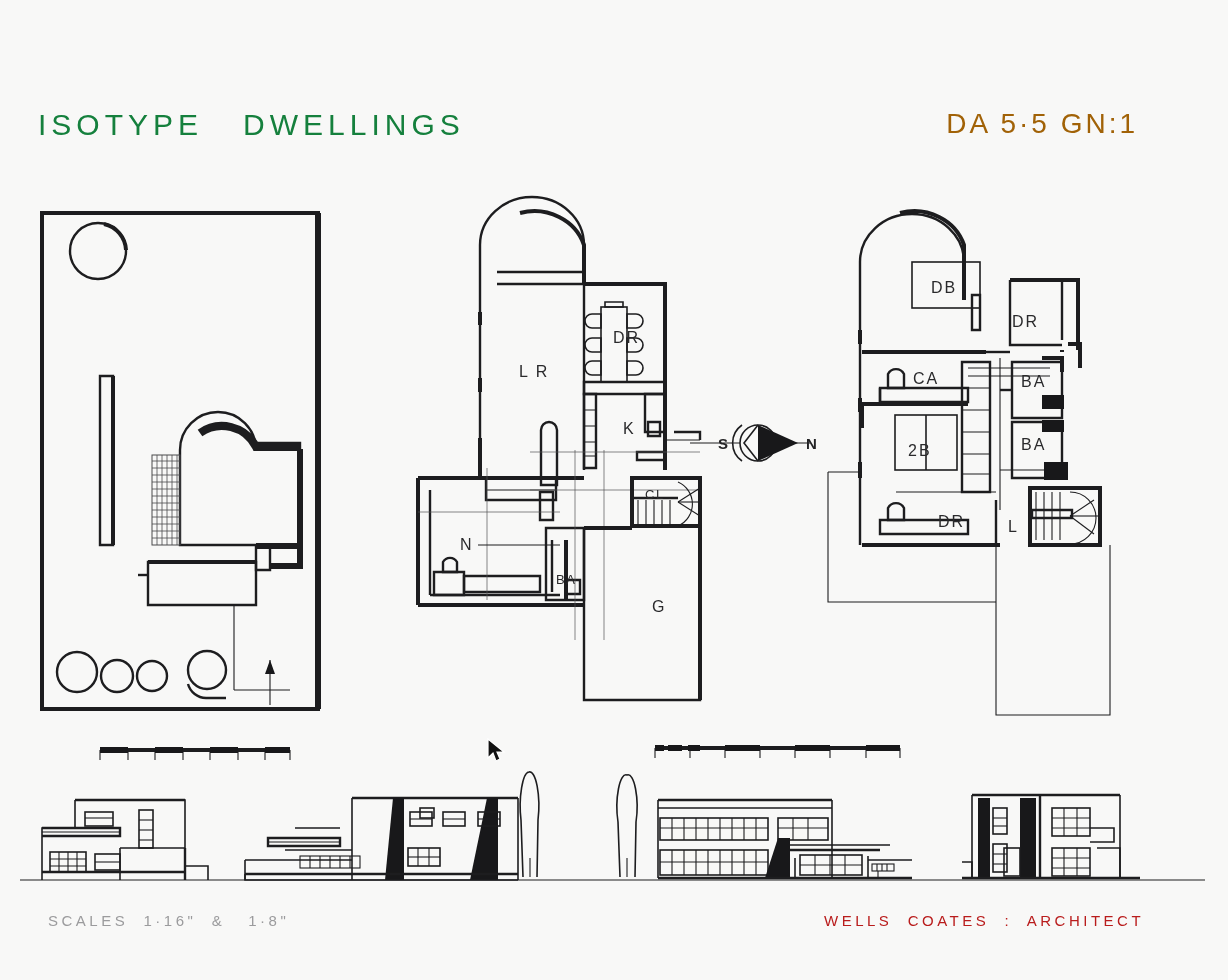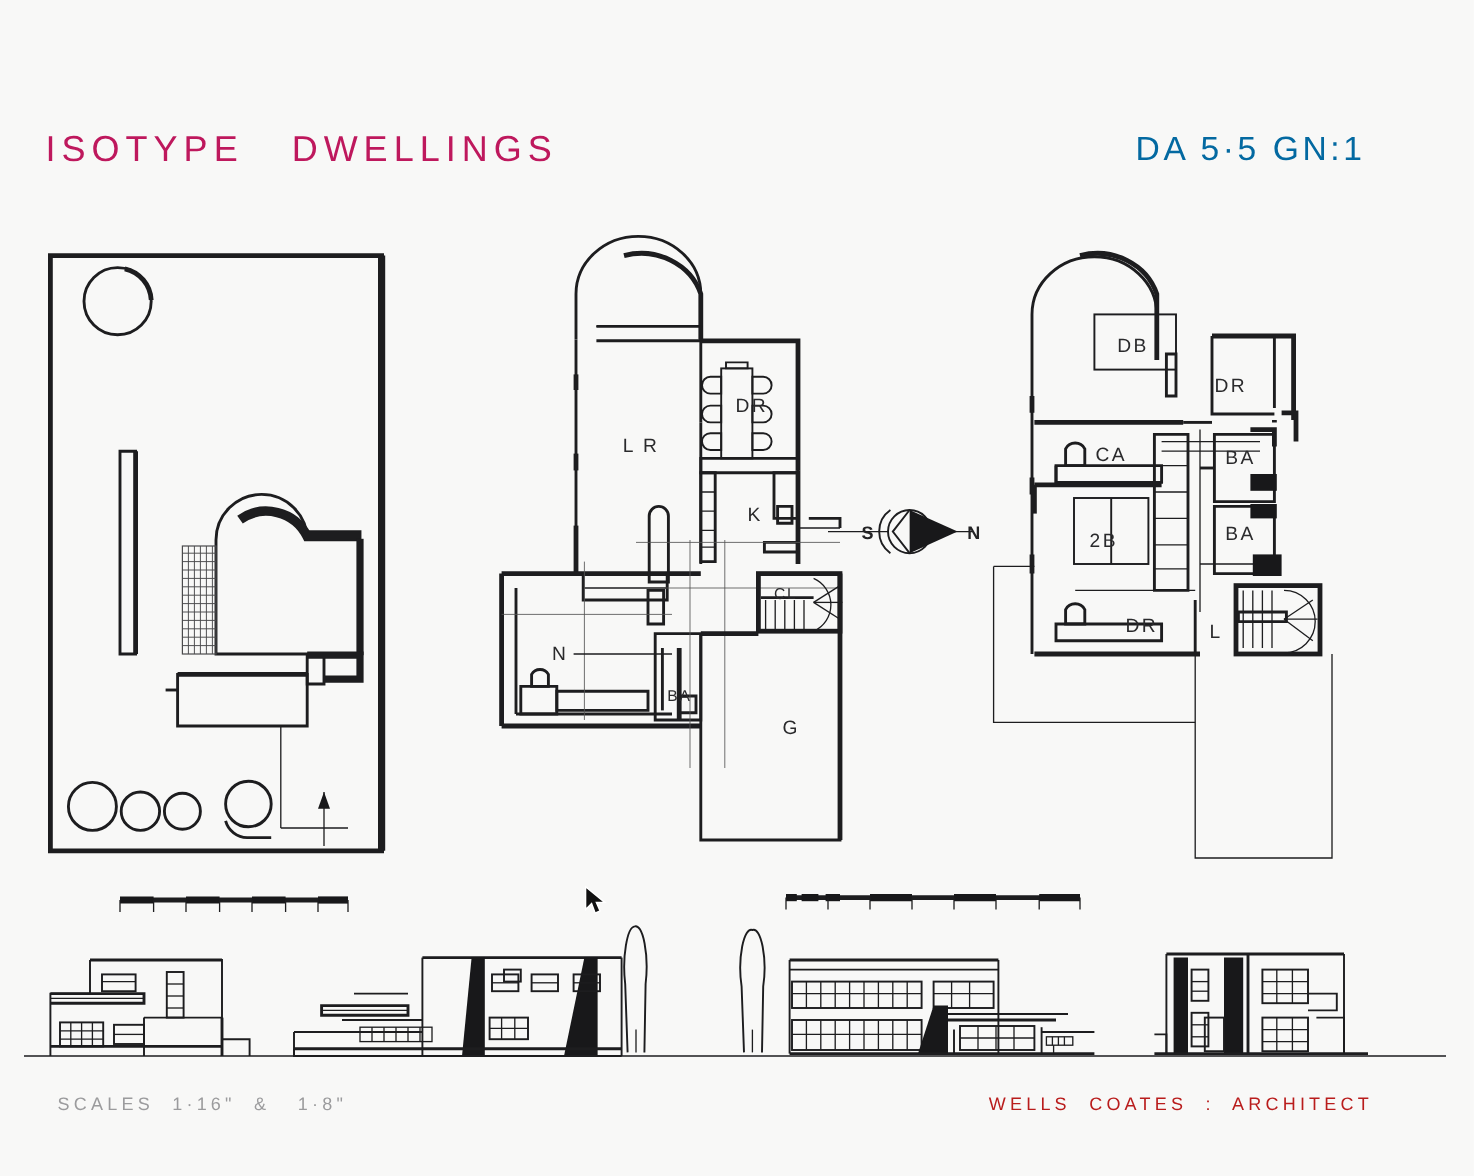--- a/index.html
+++ b/index.html
@@ -15,25 +15,25 @@
   
   .hand{
     font-family:"Liberation Sans", sans-serif;
     font-weight:400;
     color:#6f6f70;
     letter-spacing:3px;
     white-space:pre;
   }
   #title{
     position:absolute;left:38px;top:108px;
-    font-size:30px;letter-spacing:5px;color:#be185d;
+    font-size:30px;letter-spacing:5px;color:#15803d;
   }
   #sheet-code{
     position:absolute;right:90px;top:108px;
-    font-size:28px;letter-spacing:3px;color:#0369a1;
+    font-size:28px;letter-spacing:3px;color:#a16207;
   }
   #scales-note{
     position:absolute;left:48px;top:912px;
     font-size:15px;letter-spacing:3.5px;color:#9b9b9d;
   }
   #credit{
     position:absolute;left:824px;top:912px;
     font-size:15px;letter-spacing:3.5px;color:#b91c1c;
     white-space:pre;
   }

